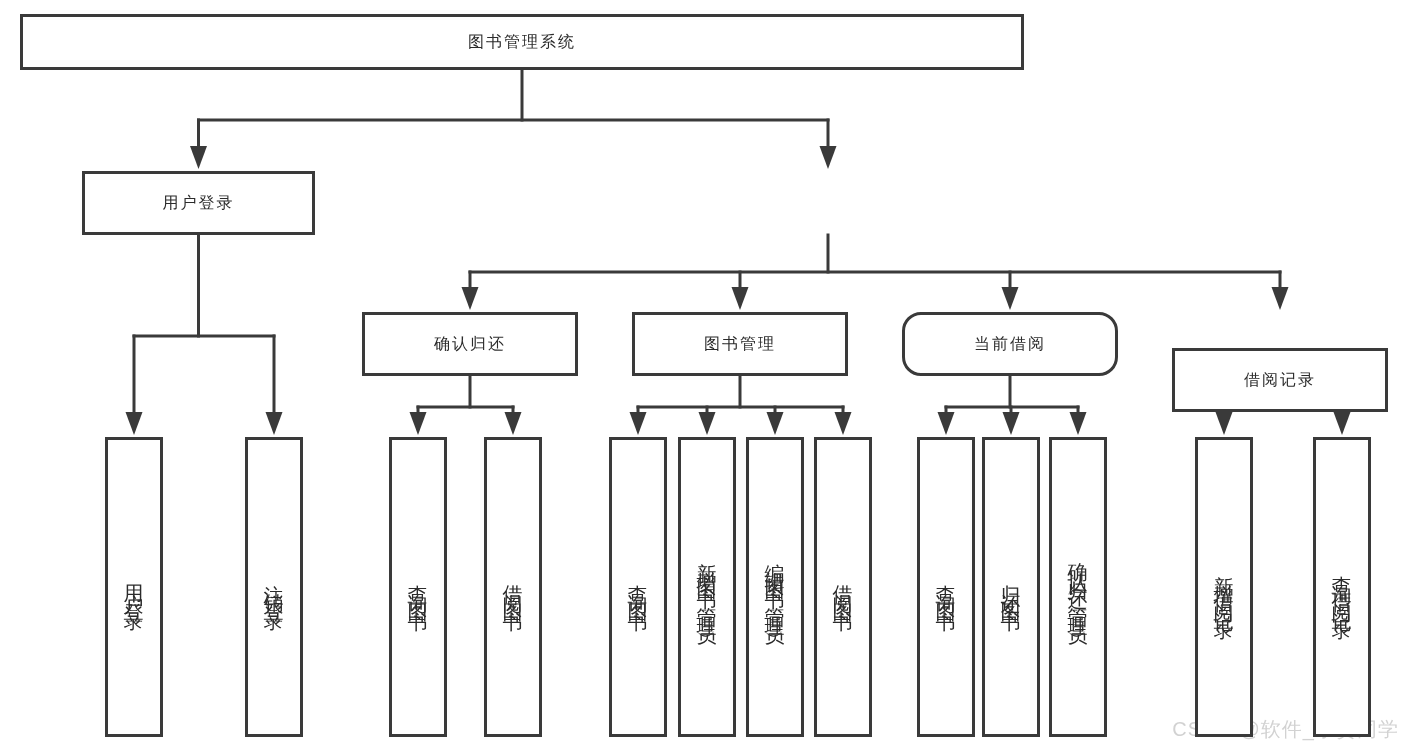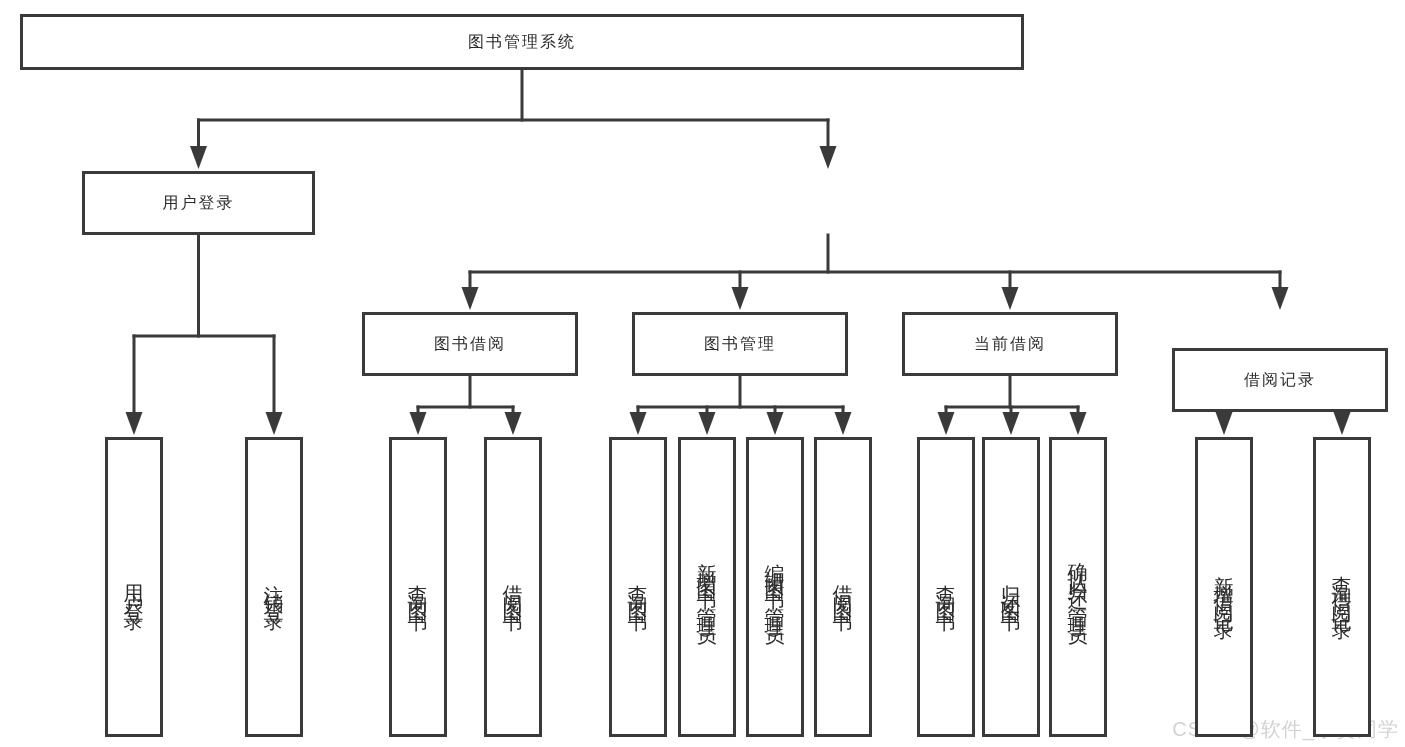--- a/index.html
+++ b/index.html
@@ -115,26 +115,26 @@
     </svg>
 
   <div class="watermark" style="color: rgb(210, 210, 210);">CSDN @软件_小贺同学</div>
 <div class="node horiz" style="left: 20px; top: 14px; width: 1004px; height: 56px;">
       <span class="node-label">图书管理系统</span>
     </div>
     <div class="node horiz" style="left: 82px; top: 171px; width: 233px; height: 64px;">
       <span class="node-label">用户登录</span>
     </div>
     <div class="node horiz" style="left: 362px; top: 312px; width: 216px; height: 64px;">
-      <span class="node-label">图书借阅</span>
+      <span class="node-label">确认归还</span>
     </div>
     <div class="node horiz" style="left: 632px; top: 312px; width: 216px; height: 64px;">
       <span class="node-label">图书管理</span>
     </div>
-    <div class="node horiz" style="left: 902px; top: 312px; width: 216px; height: 64px;">
+    <div class="node horiz" style="left: 902px; top: 312px; width: 216px; height: 64px; border-radius: 19px;">
       <span class="node-label">当前借阅</span>
     </div>
     <div class="node horiz" style="left: 1172px; top: 312px; width: 216px; height: 64px; margin-top: 36px;">
       <span class="node-label">借阅记录</span>
     </div>
     <div class="node vert" style="left: 105px; top: 437px; width: 58px; height: 300px;">
       <span class="node-label">用户登录</span>
     </div>
     <div class="node vert" style="left: 245px; top: 437px; width: 58px; height: 300px;">
       <span class="node-label">注销登录</span>

